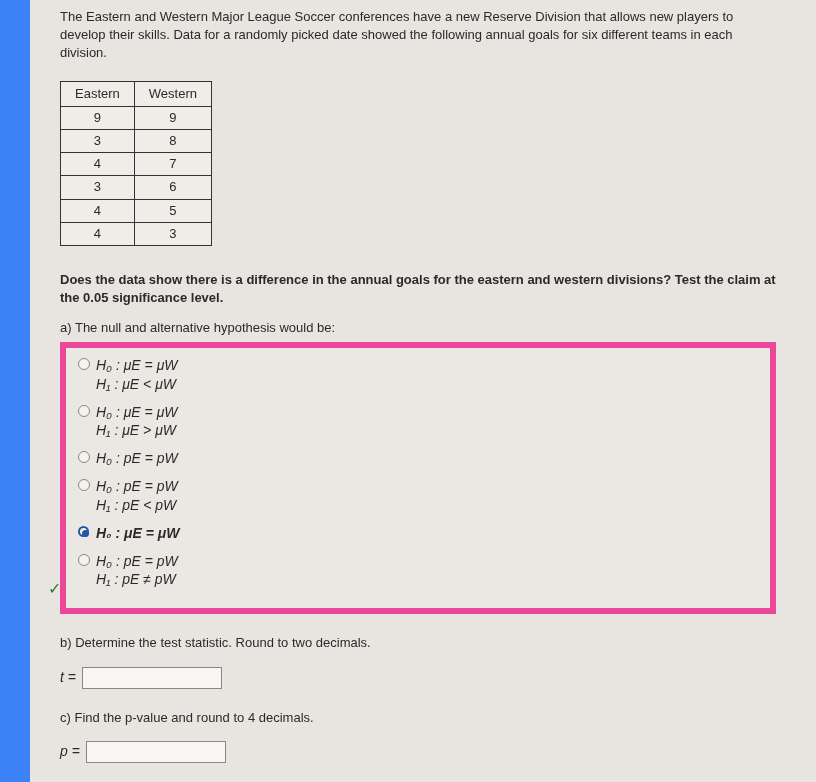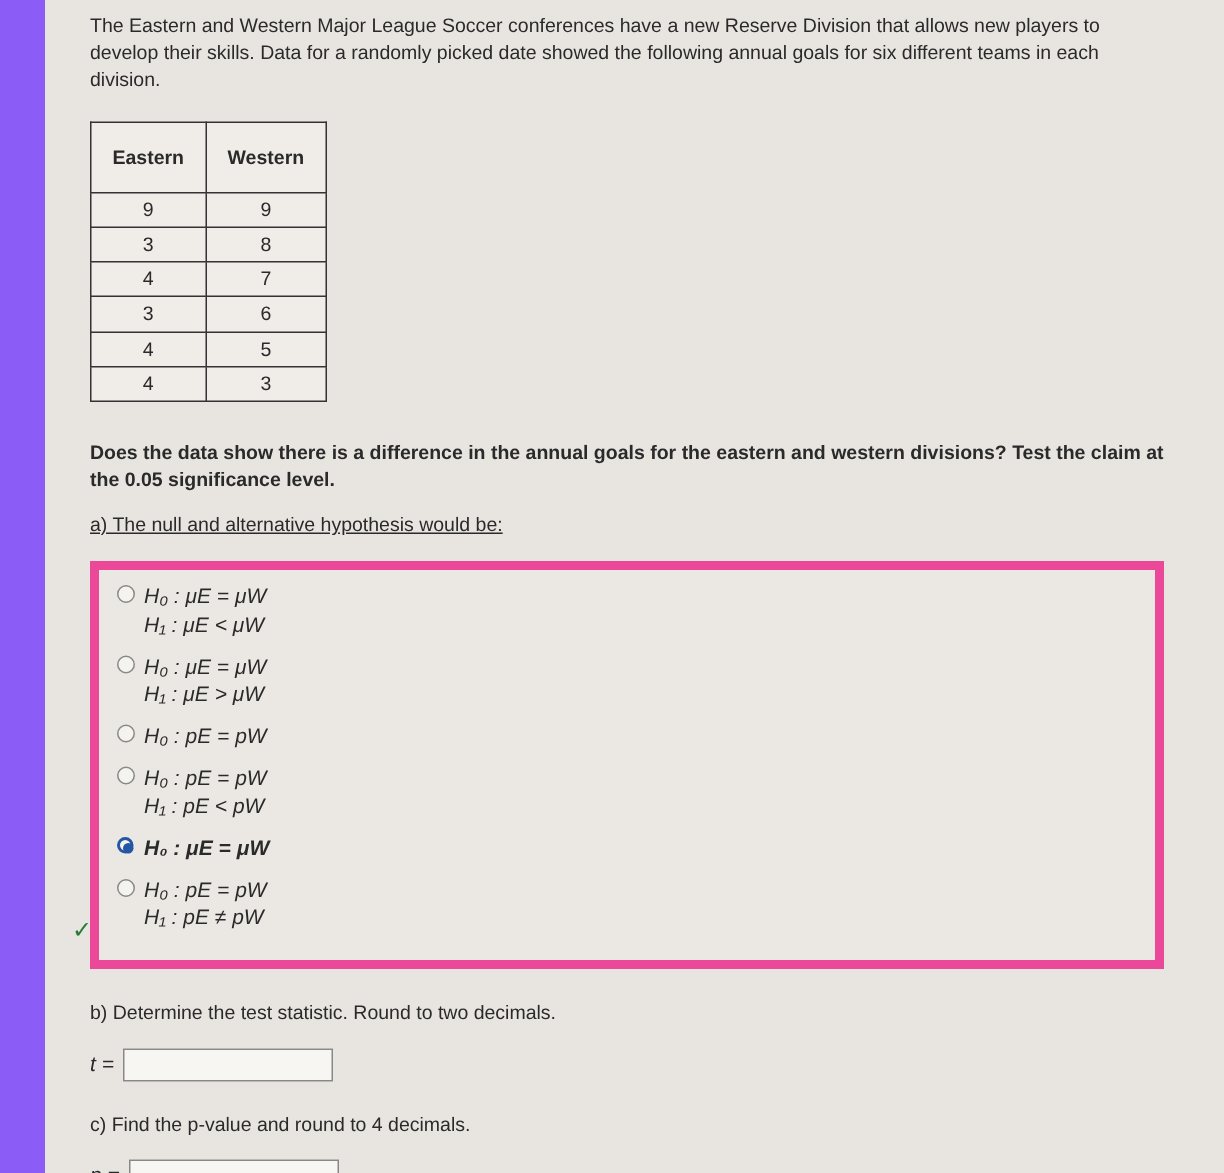--- a/index.html
+++ b/index.html
@@ -9,21 +9,21 @@
     }
     body {
       font-family: Arial, sans-serif;
       background: #d8d5d0;
       width: 816px;
       height: 782px;
       overflow: hidden;
       position: relative;
     }
     .page-wrapper {
-      background: #8b5cf6;
+      background: #3b82f6;
       padding: 0 0 0 30px;
       height: 100%;
     }
     .content-area {
       background: #e8e5e0;
       padding: 8px 40px 10px 30px;
       height: 100%;
       font-size: 13px;
       color: #2a2a2a;
       line-height: 1.4;
@@ -36,30 +36,29 @@
       margin-bottom: 25px;
     }
     .data-table th, .data-table td {
       border: 1px solid #333;
       padding: 2px 12px;
       text-align: center;
       font-size: 13px;
       background: #f0ede8;
     }
     .data-table th {
-      font-weight: bold;
-      padding: 14px 14px;
+      font-weight: normal;
+      padding: 3px 14px;
     }
     .question-text {
       margin-bottom: 12px;
       font-weight: bold;
     }
     .section-label {
-      text-decoration: underline;
-      margin-bottom: 15px;
+      margin-bottom: 5px;
     }
     .options-box {
       border: 6px solid #ec4899;
       padding: 8px 12px 10px 12px;
       margin-bottom: 20px;
       position: relative;
       background: #ebe8e3;
     }
     .option-group {
       margin-bottom: 10px;

